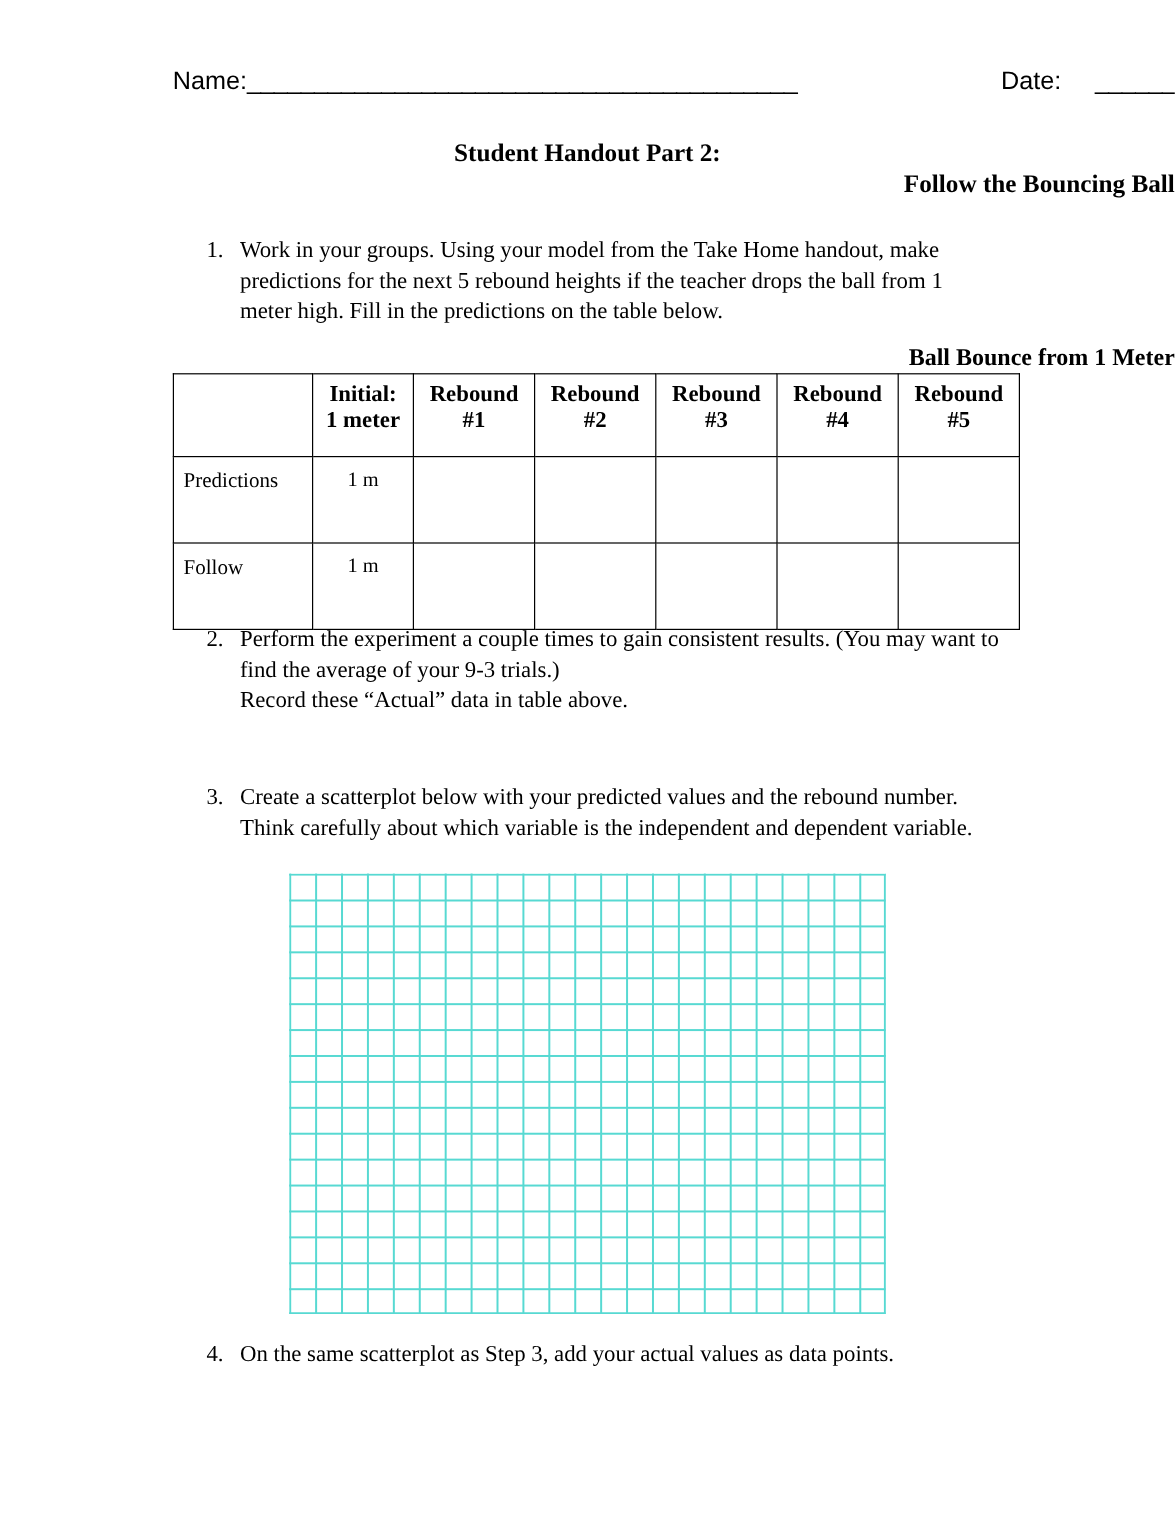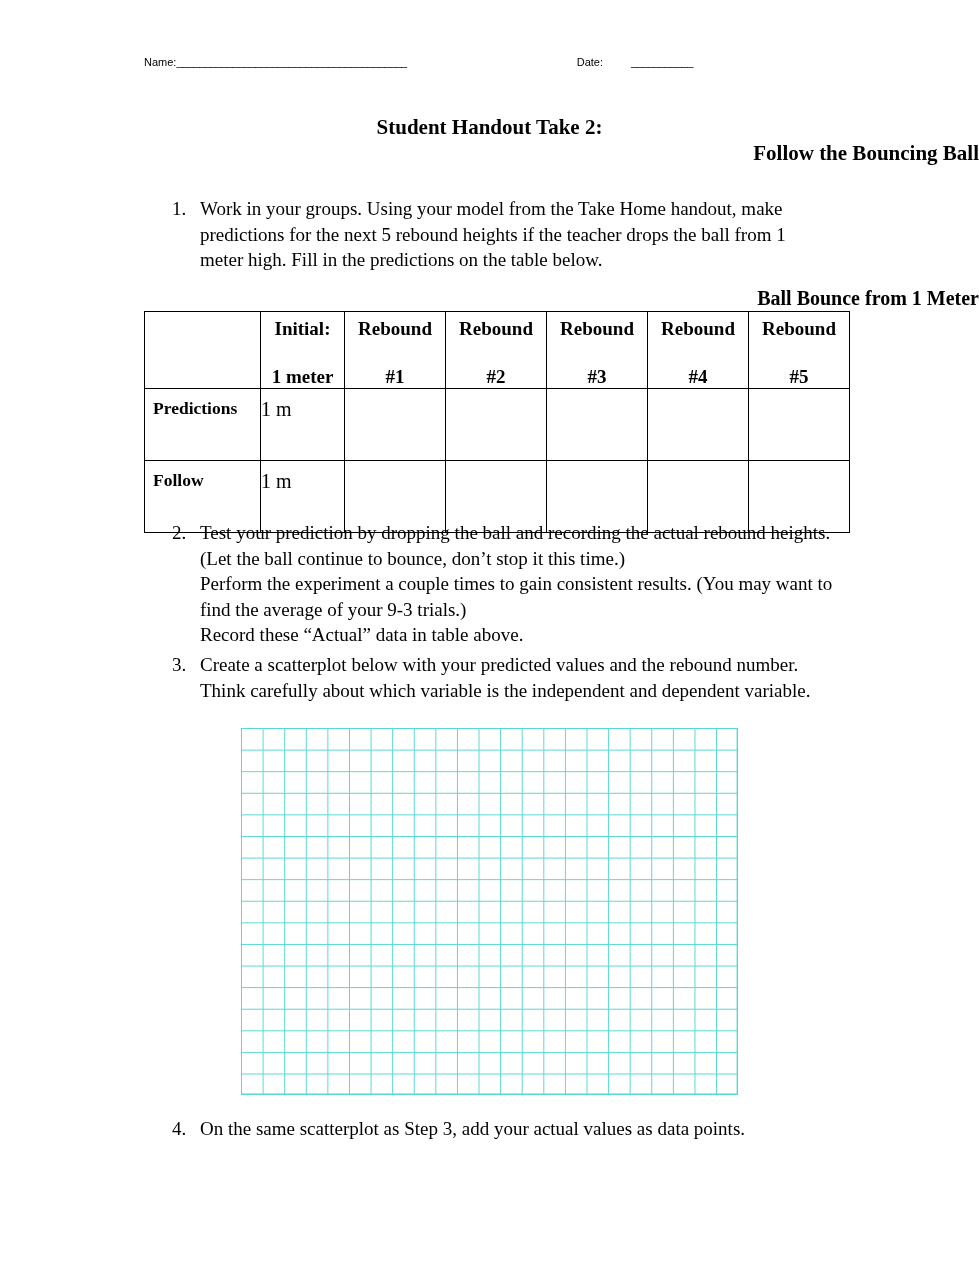--- a/index.html
+++ b/index.html
@@ -18,21 +18,21 @@
 
   
   .header-row {
     position: absolute;
     top: 56px;
     left: 144px;
     width: 700px;
     display: flex;
     align-items: flex-end;
     font-family: "Liberation Sans", "DejaVu Sans", sans-serif;
-    font-size: 11px;
+    font-size: 21px;
   }
   .name-block {
     display: flex;
     align-items: baseline;
     white-space: pre;
   }
   .date-block {
     display: flex;
     align-items: baseline;
     white-space: pre;
@@ -102,31 +102,31 @@
     vertical-align: top;
   }
   .bounce-table th {
     text-align: center;
     font-weight: bold;
     font-size: 19px;
     line-height: 22px;
     height: 62px;
     padding-top: 6px;
   }
-  .bounce-table th .sub { display: block; margin-top: 26px; }
+  .bounce-table th .sub { display: block; }
   .bounce-table .row-label {
-    font-weight: bold;
+    font-weight: normal;
     font-size: 17.5px;
     padding-left: 8px;
     padding-top: 9px;
     height: 62px;
   }
   .bounce-table .val-cell {
-    text-align: left;
-    font-size: 20px;
+    text-align: center;
+    font-size: 17px;
     padding-top: 9px;
     height: 62px;
   }
   .bounce-table .blank-cell { height: 62px; }
   .col-label { width: 116px; }
   .col-initial { width: 84px; }
   .col-reb { width: 101px; }
 
   
   .graph-paper {
@@ -153,21 +153,21 @@
     <span>Name:</span>
     <span class="blank-rule">_________________________________________</span>
   </div>
   <div class="date-block">
     <span>Date:</span>
     <span class="blank-rule">___________</span>
   </div>
 </div>
 
 <div class="doc-title">
-  <span>Student Handout Take 2:</span>
+  <span>Student Handout Part 2:</span>
   <span class="line2">Follow the Bouncing Ball</span>
 </div>
 
 <div class="item" id="item1">
   <div class="num">1.</div>
   <div class="body">
     <p>Work in your groups.  Using your model from the Take Home handout, make predictions for the next 5 rebound heights if the teacher drops the ball from 1 meter high.  Fill in the predictions on the table below.</p>
   </div>
 </div>
 
@@ -233,21 +233,20 @@
       <td class="blank-cell"></td>
       <td class="blank-cell"></td>
       <td class="blank-cell"></td>
     </tr>
   </tbody>
 </table>
 
 <div class="item" id="item2">
   <div class="num">2.</div>
   <div class="body">
-    <p>Test your prediction by dropping the ball and recording the actual rebound heights. (Let the ball continue to bounce, don’t stop it this time.)</p>
     <p>Perform the experiment a couple times to gain consistent results.  (You may want to find the average of your 9-3 trials.)</p>
     <p>Record these “Actual” data in table above.</p>
   </div>
 </div>
 
 <div class="item" id="item3">
   <div class="num">3.</div>
   <div class="body">
     <p>Create a scatterplot below with your predicted values and the rebound number. Think carefully about which variable is the independent and dependent variable.</p>
   </div>

